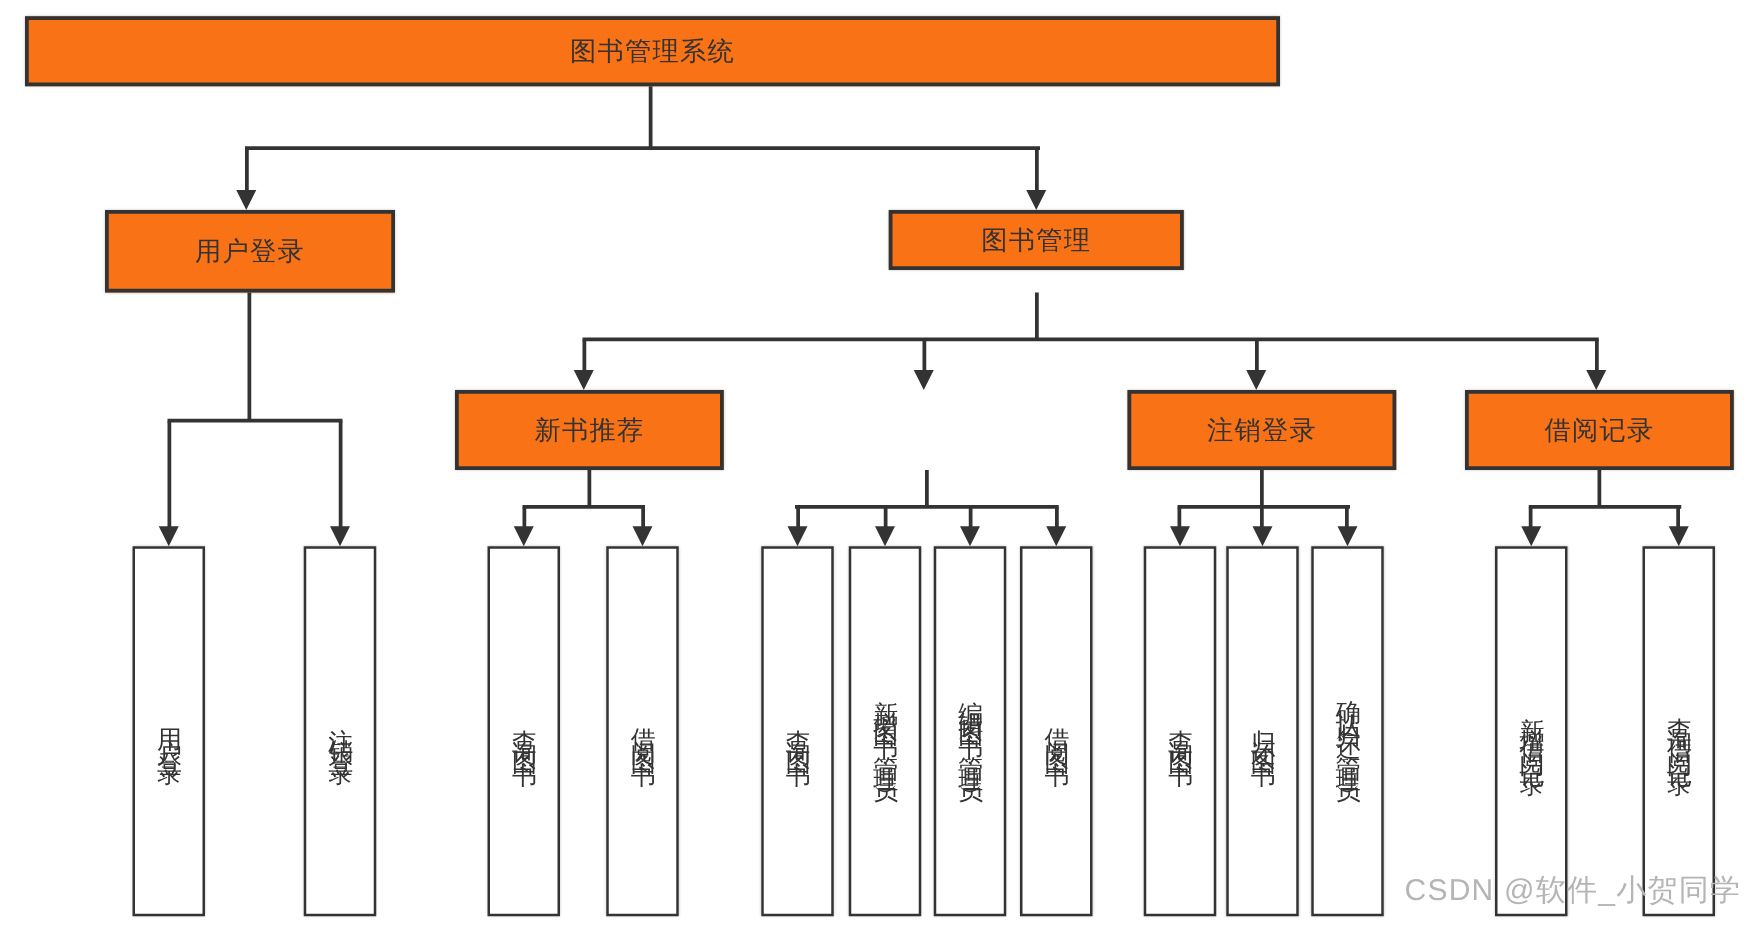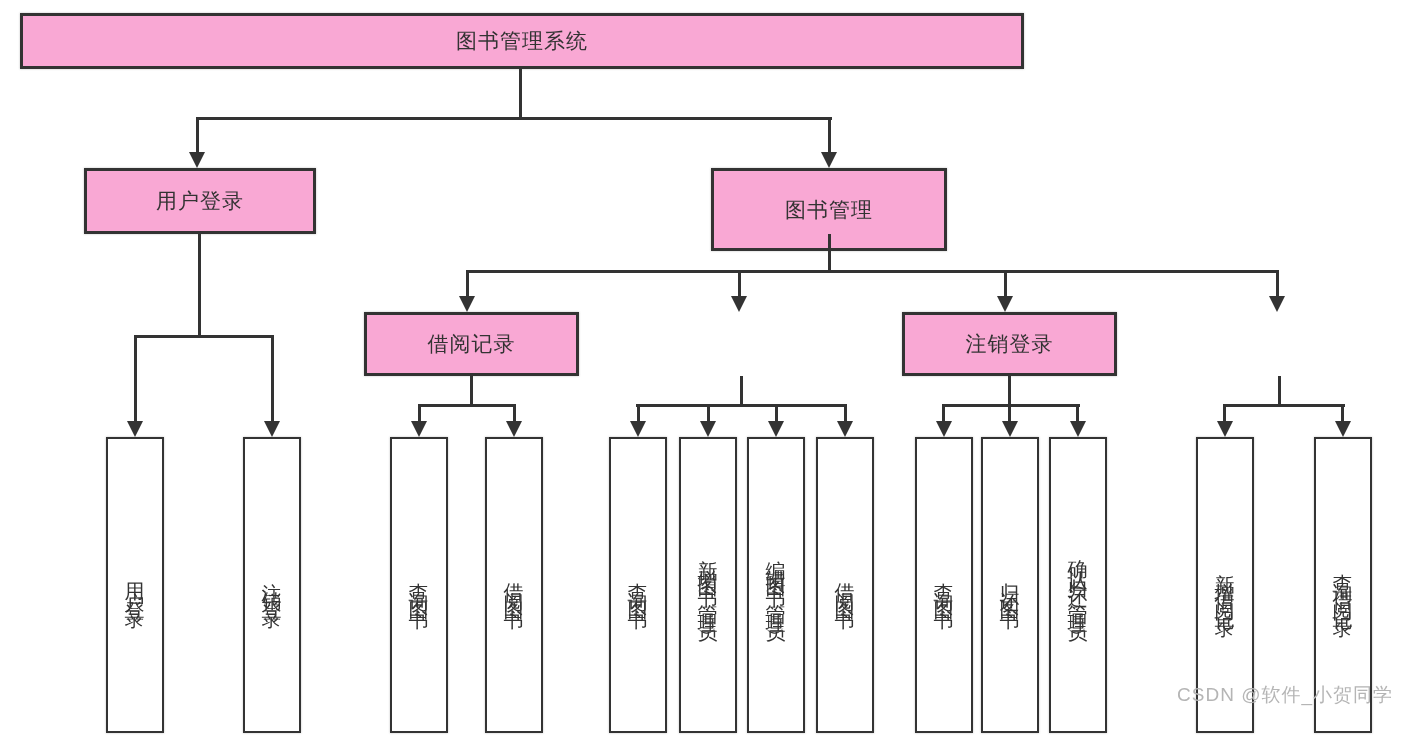--- a/index.html
+++ b/index.html
@@ -1,21 +1,21 @@
 <!DOCTYPE html>
 <html><head>
 <meta charset="utf-8">
 <style>
   html, body { margin:0; padding:0; background:#ffffff; }
   .canvas {
     position:relative; width:1405px; height:747px; background:#ffffff;
     font-family:"Liberation Sans", sans-serif; overflow:hidden;
   }
   .hbox {
-    position:absolute; background:#f9a8d4; border:3px solid #333333;
+    position:absolute; background:#f97316; border:3px solid #333333;
     box-sizing:border-box; display:flex; align-items:center; justify-content:center;
     font-size:21px; color:#333333; letter-spacing:1px;
     box-shadow:0 0 2px rgba(80,80,80,0.35);
   }
   .vbox {
     position:absolute; background:#ffffff; border:2.5px solid #333333;
     box-sizing:border-box; width:58px; height:296px;
     box-shadow:0 0 2px rgba(80,80,80,0.35);
   }
   .vtext {
@@ -24,22 +24,22 @@
     font-size:20px; letter-spacing:9px; line-height:1.1;
     color:#333333; white-space:nowrap;
   }
   .lv, .lh { position:absolute; background:#333333; }
   .arr {
     position:absolute; width:0; height:0;
     border-left:8px solid transparent; border-right:8px solid transparent;
     border-top:16px solid #333333;
   }
   .watermark {
-    position:absolute; top:682px; right:12px;
-    font-size:19px; color:#b5b5b5; letter-spacing:1px;
+    position:absolute; top:696px; right:12px;
+    font-size:24px; color:#b5b5b5; letter-spacing:1px;
   }
 </style>
 </head>
 <body>
 
 <div class="canvas">
 
   <div class="hbox" style="left:20px; top:13px; width:1004px; height:56px;">
     <span>图书管理系统</span>
   </div>
@@ -47,21 +47,21 @@
   <div class="lv" style="left:519px; top:69px; width:3px; height:50px;"></div>
   <div class="lh" style="left:196px; top:117px; width:636px; height:3px;"></div>
   <div class="lv" style="left:196px; top:118px; width:3px; height:36px;"></div>
   <div class="arr" style="left:189px; top:152px;"></div>
   <div class="lv" style="left:828px; top:118px; width:3px; height:36px;"></div>
   <div class="arr" style="left:821px; top:152px;"></div>
 
   <div class="hbox" style="left:84px; top:168px; width:232px; height:66px;">
     <span>用户登录</span>
   </div>
-  <div class="hbox" style="left:711px; top:168px; width:236px; height:83px;">
+  <div class="hbox" style="left:711px; top:168px; width:236px; height:48px;">
     <span>图书管理</span>
   </div>
 
   <div class="lv" style="left:198px; top:234px; width:3px; height:103px;"></div>
   <div class="lh" style="left:134px; top:335px; width:140px; height:3px;"></div>
   <div class="lv" style="left:134px; top:337px; width:3px; height:86px;"></div>
   <div class="arr" style="left:127px; top:421px;"></div>
   <div class="lv" style="left:271px; top:337px; width:3px; height:86px;"></div>
   <div class="arr" style="left:264px; top:421px;"></div>
 
@@ -70,24 +70,27 @@
   <div class="lv" style="left:466px; top:272px; width:3px; height:26px;"></div>
   <div class="arr" style="left:459px; top:296px;"></div>
   <div class="lv" style="left:738px; top:272px; width:3px; height:26px;"></div>
   <div class="arr" style="left:731px; top:296px;"></div>
   <div class="lv" style="left:1004px; top:272px; width:3px; height:26px;"></div>
   <div class="arr" style="left:997px; top:296px;"></div>
   <div class="lv" style="left:1276px; top:272px; width:3px; height:26px;"></div>
   <div class="arr" style="left:1269px; top:296px;"></div>
 
   <div class="hbox" style="left:364px; top:312px; width:215px; height:64px;">
-    <span>借阅记录</span>
+    <span>新书推荐</span>
   </div>
   <div class="hbox" style="left:902px; top:312px; width:215px; height:64px;">
     <span>注销登录</span>
+  </div>
+  <div class="hbox" style="left:1172px; top:312px; width:215px; height:64px;">
+    <span>借阅记录</span>
   </div>
 
   <div class="lv" style="left:470px; top:376px; width:3px; height:30px;"></div>
   <div class="lh" style="left:418px; top:404px; width:98px; height:3px;"></div>
   <div class="lv" style="left:418px; top:406px; width:3px; height:17px;"></div>
   <div class="arr" style="left:411px; top:421px;"></div>
   <div class="lv" style="left:513px; top:406px; width:3px; height:17px;"></div>
   <div class="arr" style="left:506px; top:421px;"></div>
 
   <div class="lv" style="left:740px; top:376px; width:3px; height:30px;"></div>

